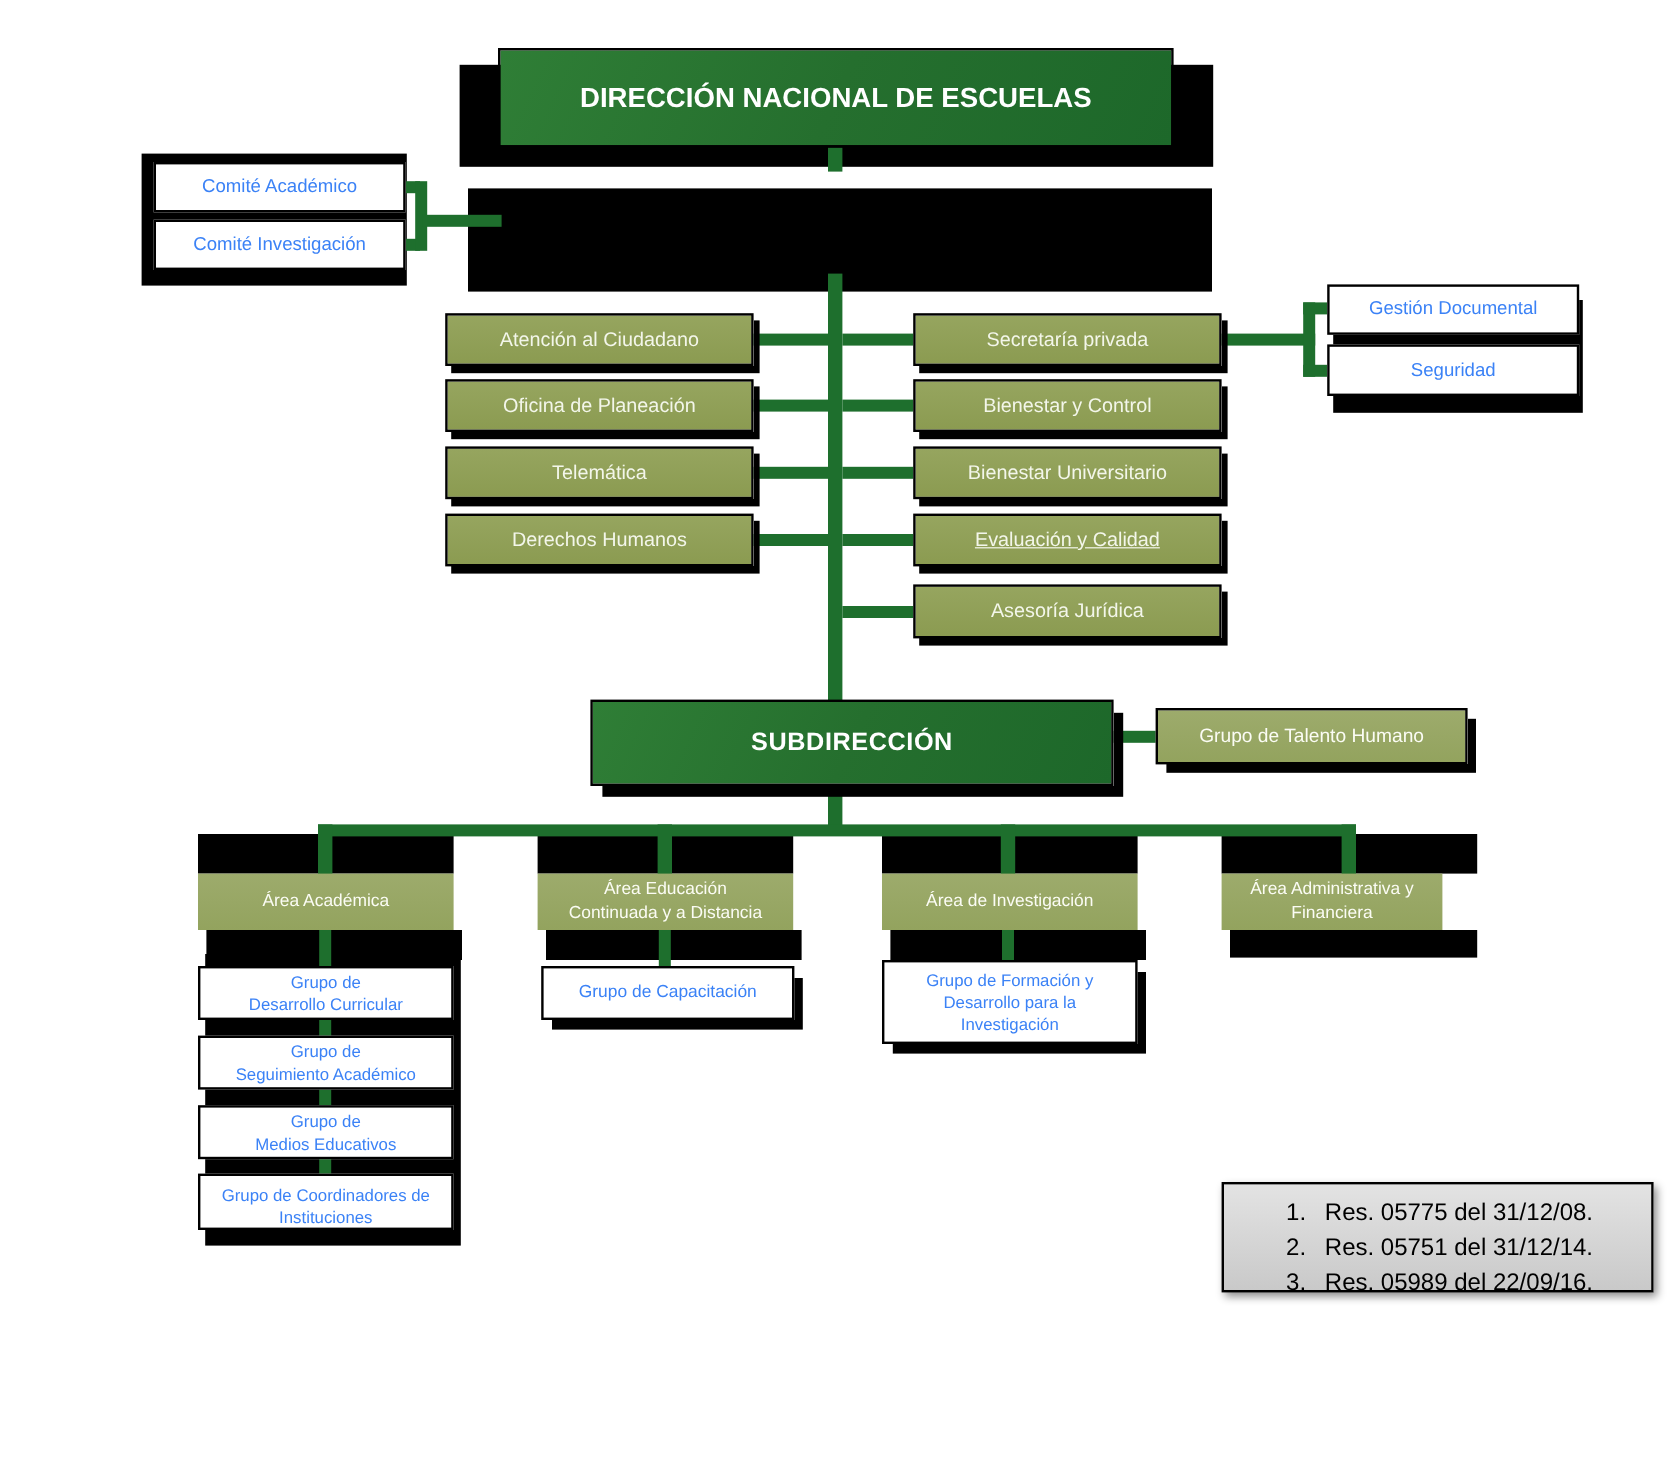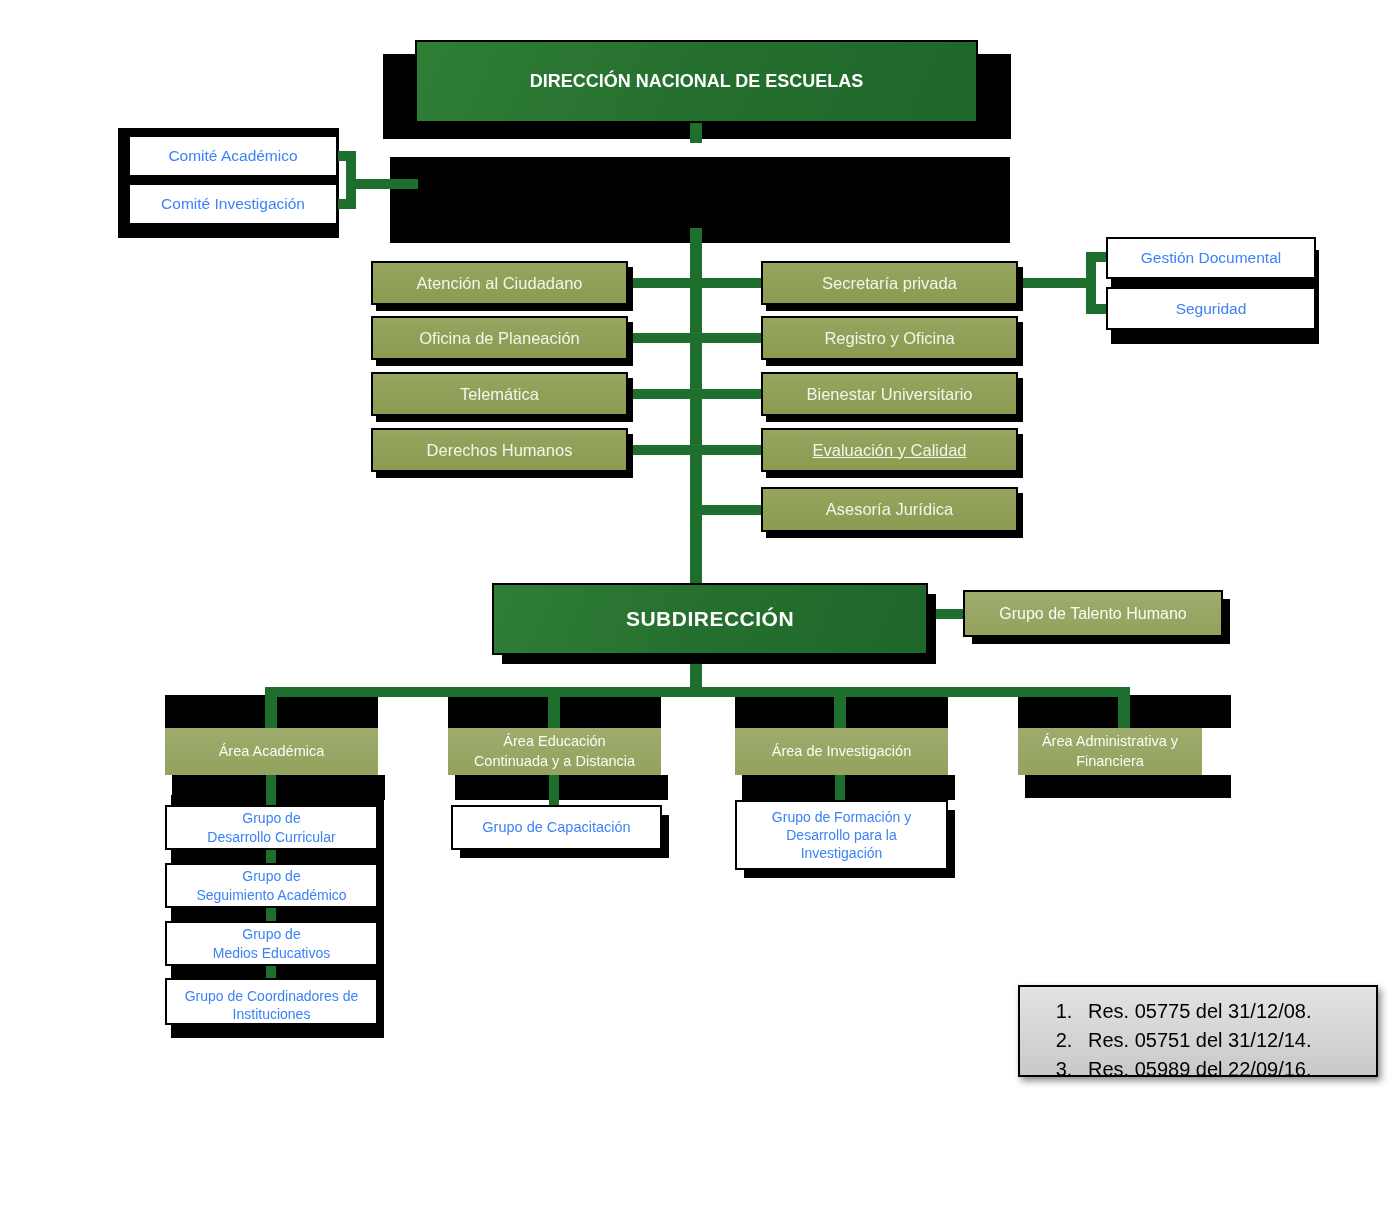--- a/index.html
+++ b/index.html
@@ -24,31 +24,32 @@
     font-size:16.5px;
   }
   .olive-light{
     background:linear-gradient(180deg,#9dab6c 0%,#93a35e 100%);
     color:#fbfcf4;
     text-align:center;
   }
   .white{
     background:#ffffff;border:2px solid #000;color:#3b82f6;
   }
-  .h1t{font-size:18px;text-align:center;}
+  .h1t{font-size:23px;text-align:center;}
   .h2t{font-size:19px;line-height:1.35;}
   .subt{font-size:21px;letter-spacing:.5px;}
   .areat{font-size:14.5px;line-height:1.35;}
   .groupt{font-size:14px;line-height:1.3;}
   .offt{font-size:15.5px;}
   .note-box{
     position:absolute;z-index:2;box-sizing:border-box;
     background:linear-gradient(180deg,#e3e3e3 0%,#c9c9c9 100%);
     border:2px solid #000;box-shadow:3px 4px 7px rgba(0,0,0,.45);
     color:#000;
+    padding-left:16px;
   }
   .note-box ol{margin:10px 0 0 0;padding-left:58px;font-size:20px;line-height:1.45;}
   .note-box li{padding-left:10px;}
 </style>
 </head>
 <body>
 
 <div id="stage">
 
   <div class="shadow" style="left:383px;top:54px;width:628px;height:85px;"></div>
@@ -127,21 +128,21 @@
     <span>Telemática</span>
   </div>
   <div class="box olive" style="left:371px;top:428px;width:257px;height:44px;">
     <span>Derechos Humanos</span>
   </div>
 
   <div class="box olive" style="left:761px;top:261px;width:257px;height:44px;">
     <span>Secretaría privada</span>
   </div>
   <div class="box olive" style="left:761px;top:316px;width:257px;height:44px;">
-    <span>Registro y Oficina</span>
+    <span>Bienestar y Control</span>
   </div>
   <div class="box olive" style="left:761px;top:372px;width:257px;height:44px;justify-content:center;">
     <span>Bienestar Universitario</span>
   </div>
   <div class="box olive" style="left:761px;top:428px;width:257px;height:44px;text-decoration:underline;">
     <span>Evaluación y Calidad</span>
   </div>
   <div class="box olive" style="left:761px;top:487px;width:257px;height:45px;">
     <span>Asesoría Jurídica</span>
   </div>

